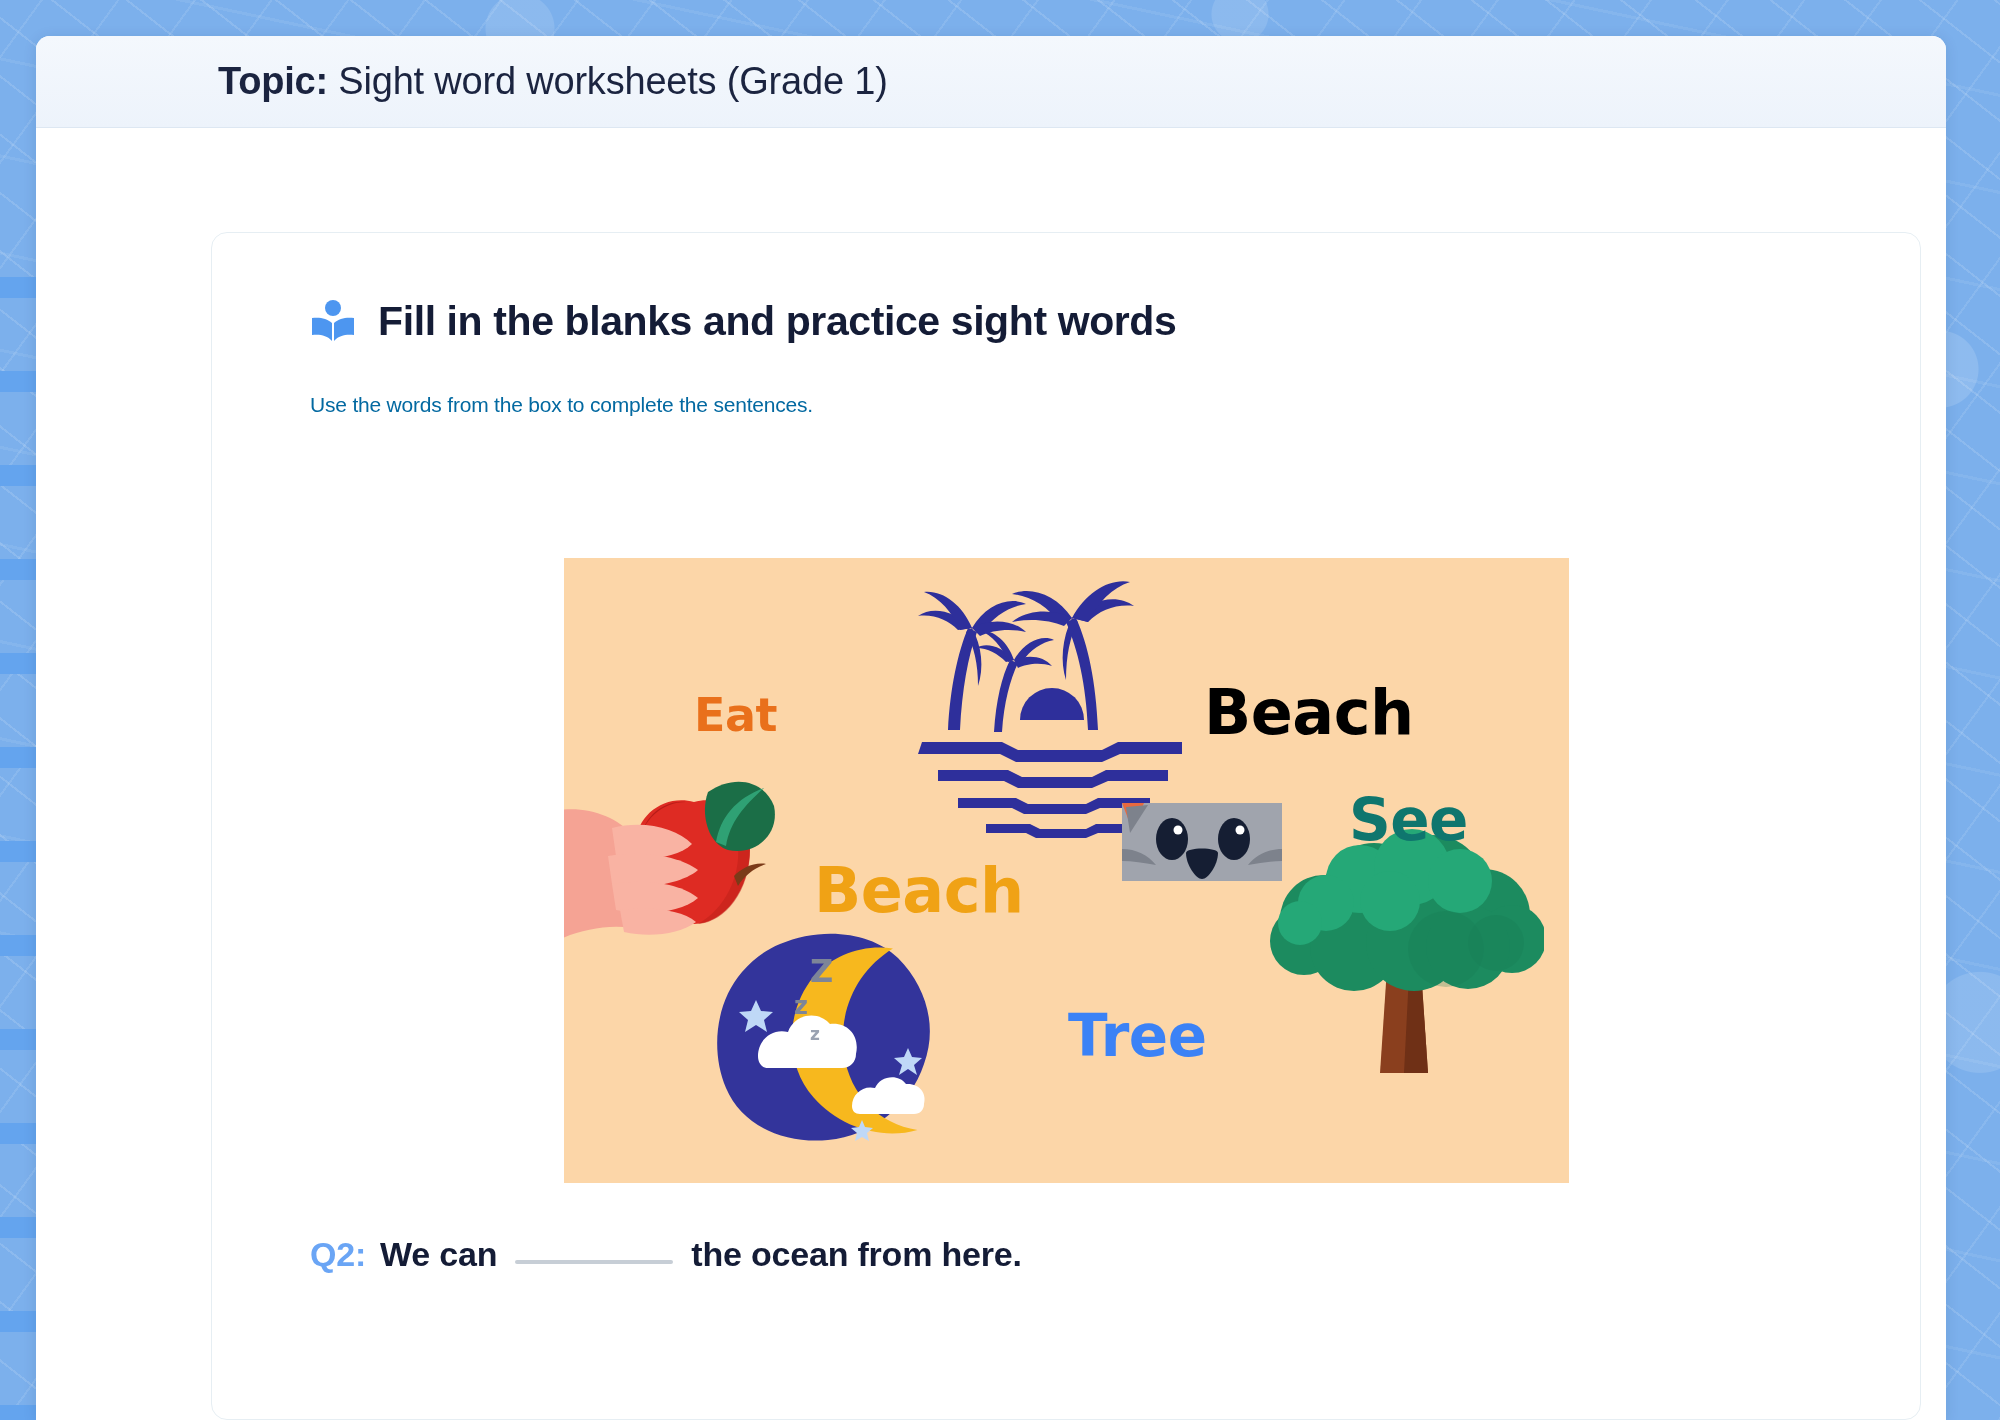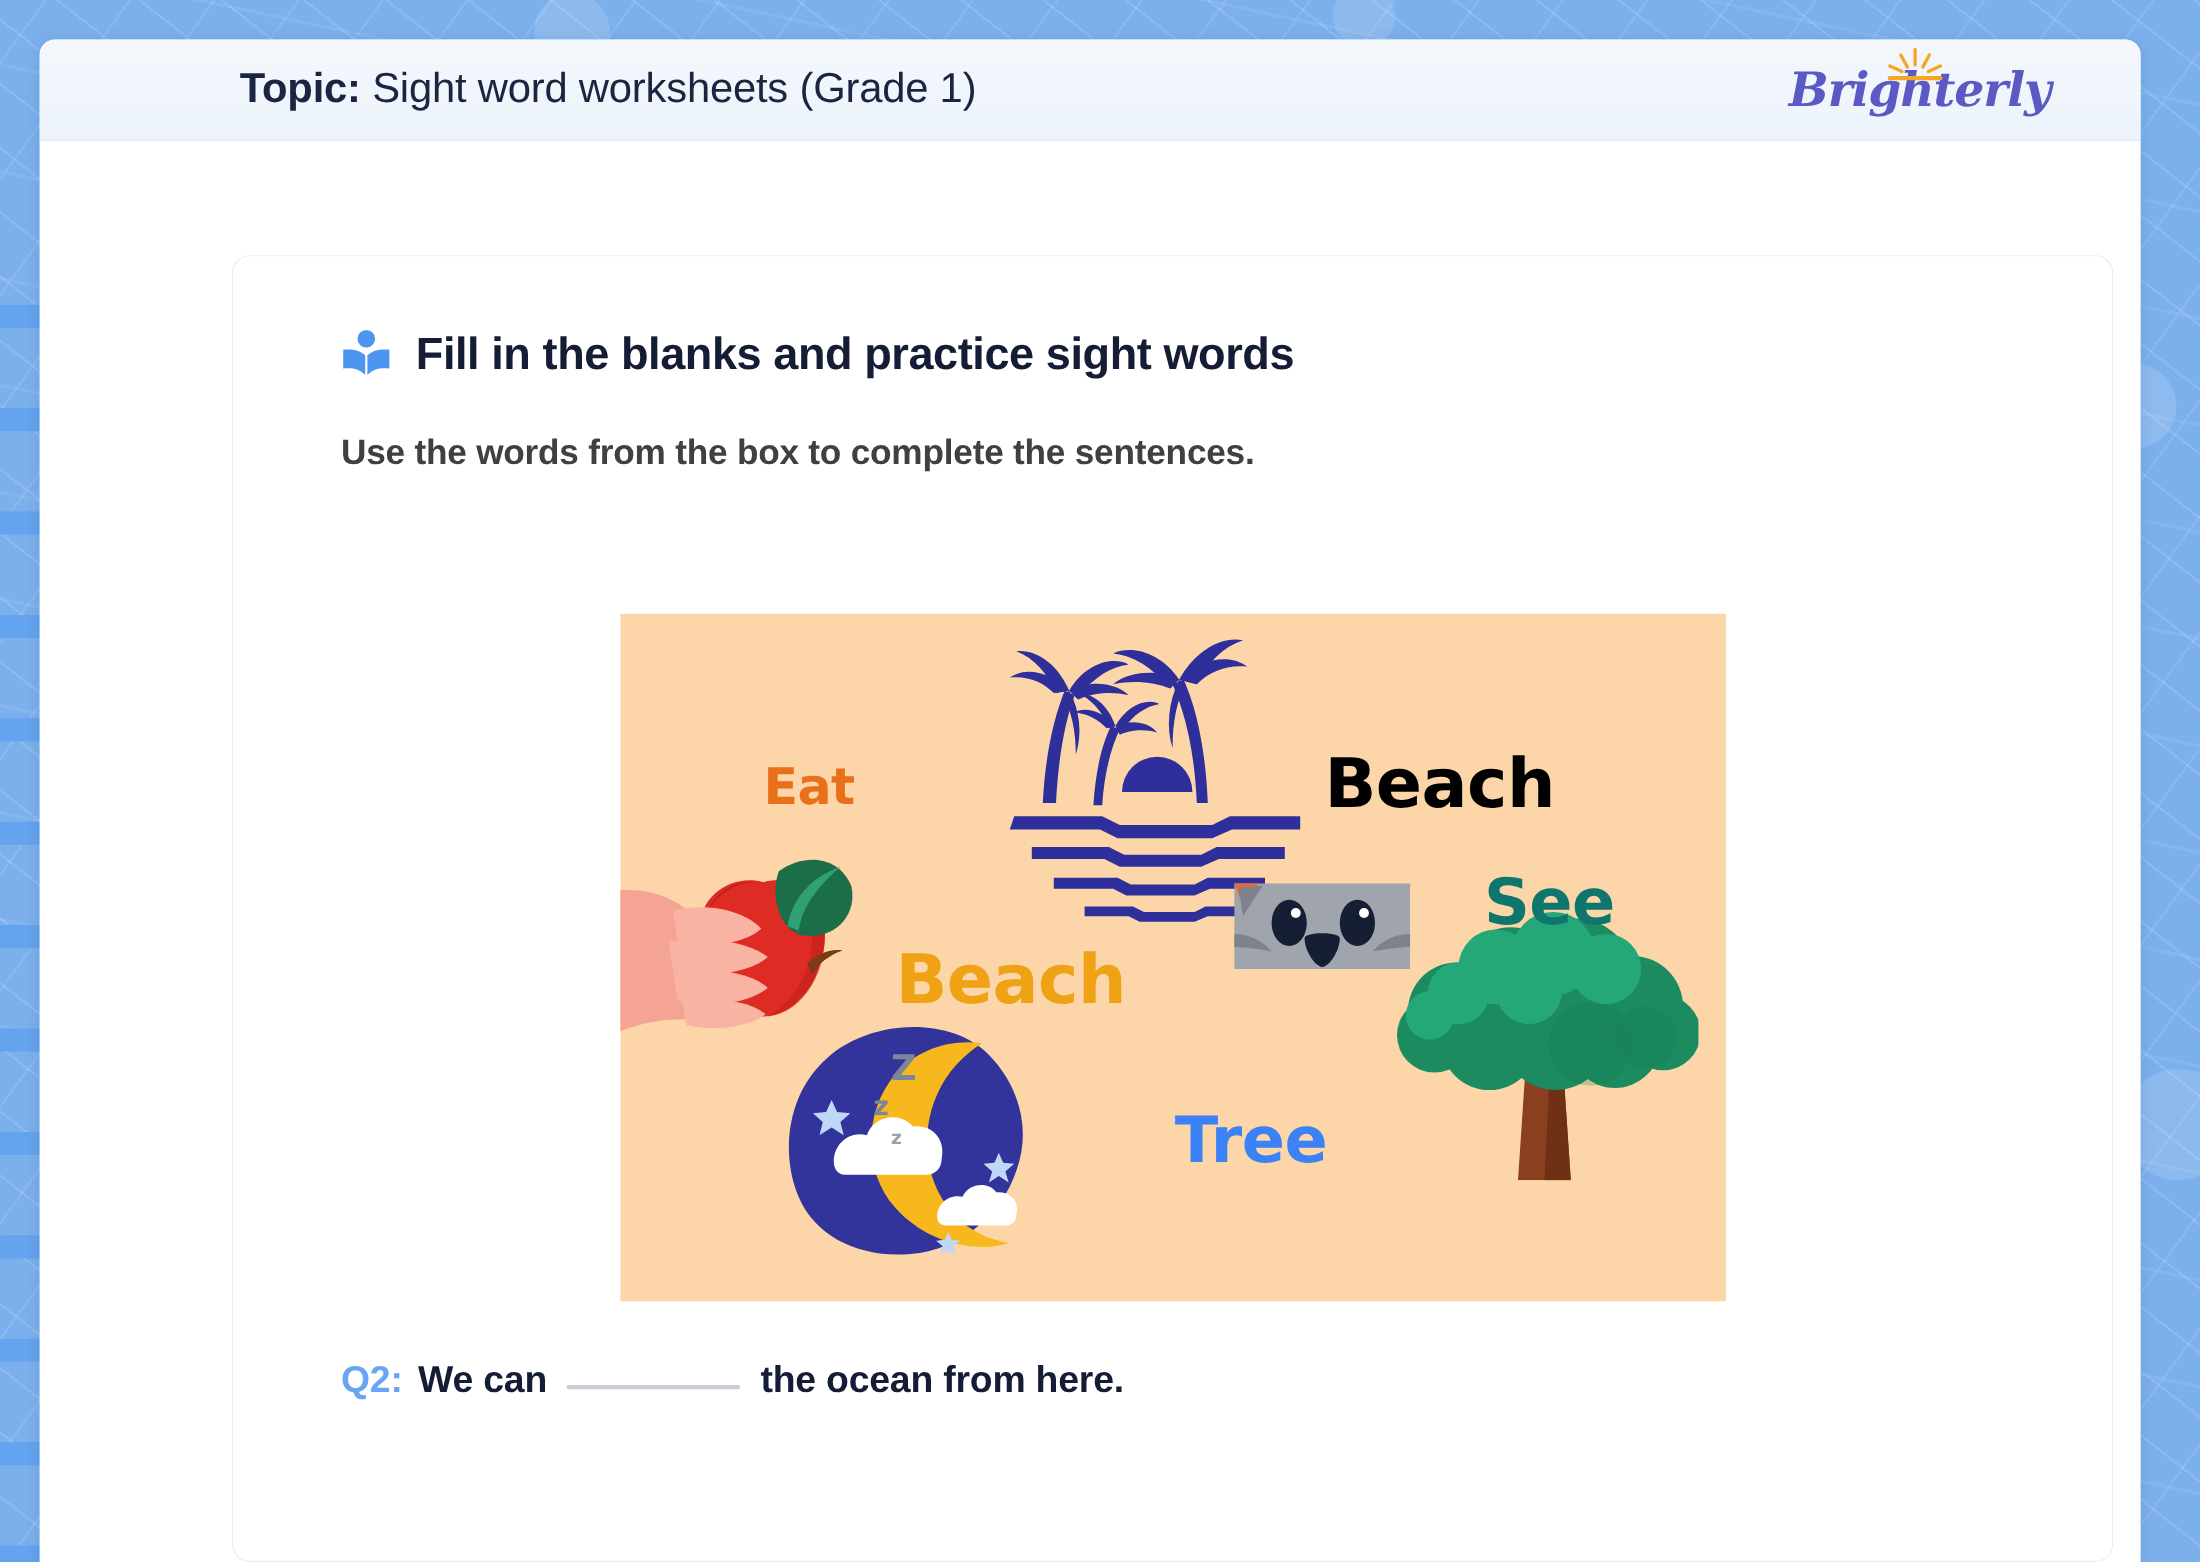--- a/index.html
+++ b/index.html
@@ -90,21 +90,21 @@
     display: flex; align-items: flex-end;
     gap: 22px;
     margin: 65px 0 0 98px;
   }
   .heading-text {
     font-size: 41px; font-weight: 700; color: #141C36;
     letter-spacing: -0.4px;
   }
   .subheading {
     margin: 48px 0 0 98px;
-    font-size: 32px; font-weight: 700; color: #404040;
+    font-size: 21px; font-weight: 400; color: #0369a1;
     letter-spacing: -0.2px;
   }
 
   
   .board {
     position: absolute;
     left: 352px; top: 325px;
     width: 1005px; height: 625px;
     background: #FCD6A8;
     overflow: hidden;
@@ -186,33 +186,20 @@
   <div class="ring" style="top:1386px"></div>
 </div>
 
 <div class="sheet">
 
   <div class="sheet-header">
     <div class="topic">
       <b>Topic:</b><span class="val"> Sight word worksheets (Grade 1)</span>
     </div>
 
-    <div class="logo">
-      <svg class="logo-sun" width="58" height="34" viewBox="0 0 58 34">
-        <g stroke="#F5A623" stroke-width="3" stroke-linecap="round">
-          <line x1="29" y1="2" x2="29" y2="16"></line>
-          <line x1="16" y1="7" x2="22" y2="18"></line>
-          <line x1="42" y1="7" x2="36" y2="18"></line>
-          <line x1="6" y1="17" x2="17" y2="22"></line>
-          <line x1="52" y1="17" x2="41" y2="22"></line>
-        </g>
-        <path d="M6 28 H52" stroke="#F5A623" stroke-width="4" stroke-linecap="round"></path>
-      </svg>
-      <span class="logo-word">Brighterly</span>
-    </div>
   </div>
 
   <div class="panel">
 
     <div class="heading-row">
       <svg width="46" height="46" viewBox="0 0 46 46">
         <circle cx="23" cy="9" r="8" fill="#4D96F0"></circle>
         <path d="M2 19 C9 18 17 19 22 24 L22 42 C17 36 9 35 2 36 Z" fill="#4D96F0"></path>
         <path d="M44 19 C37 18 29 19 24 24 L24 42 C29 36 37 35 44 36 Z" fill="#4D96F0"></path>
       </svg>

